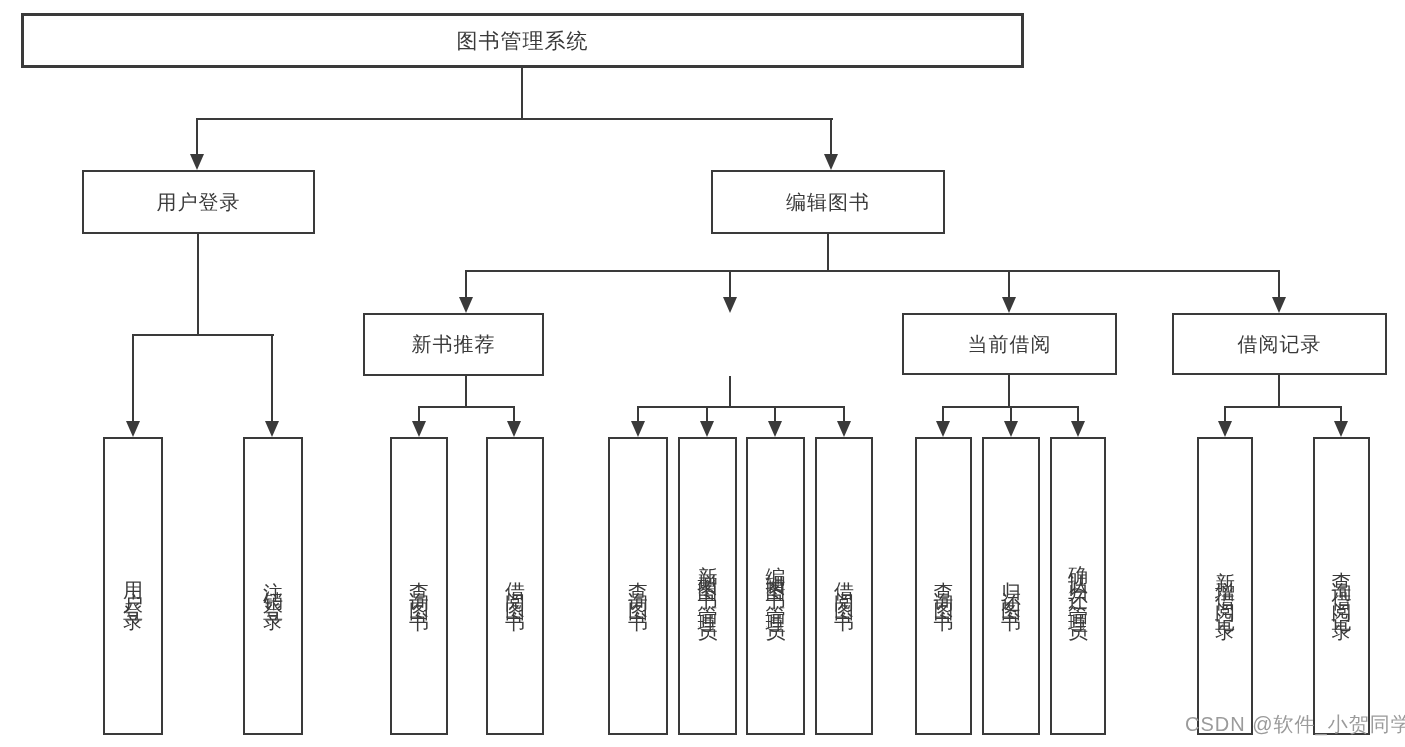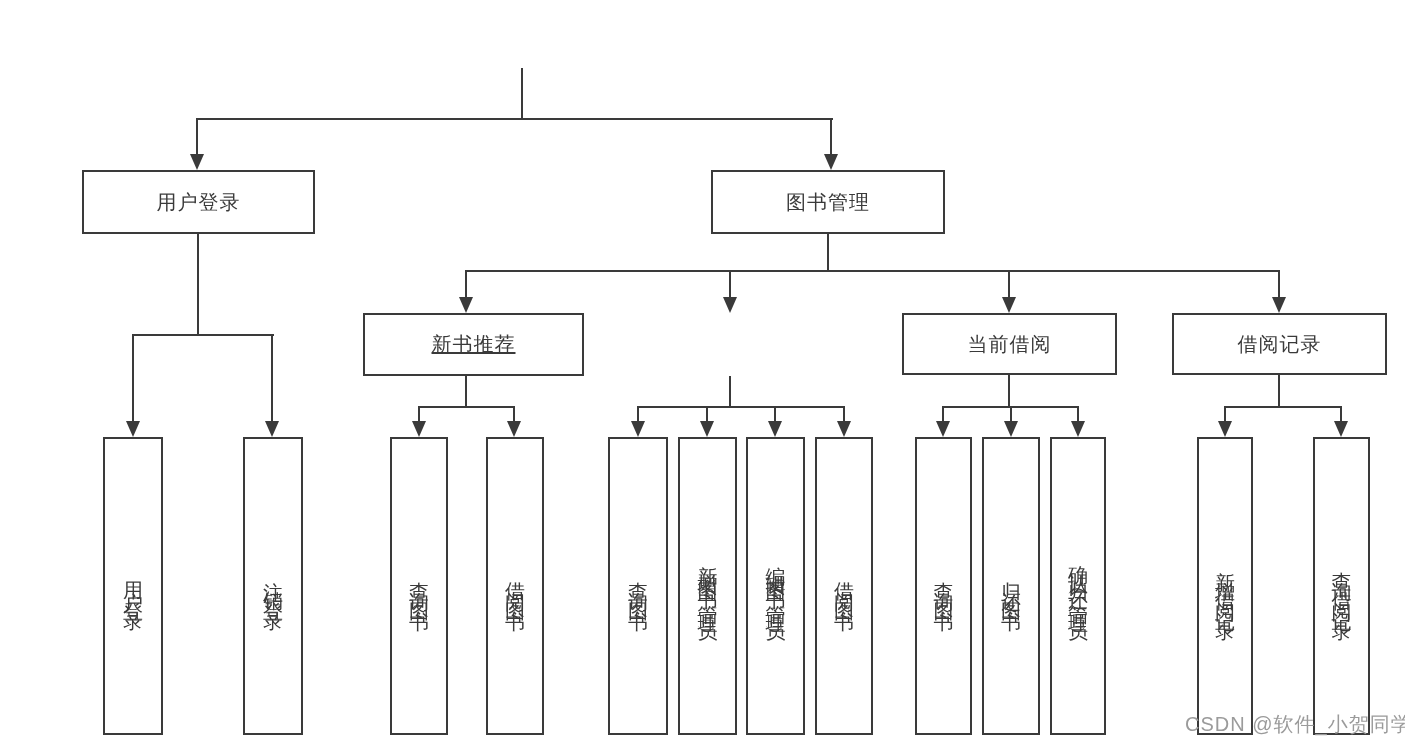--- a/index.html
+++ b/index.html
@@ -60,29 +60,32 @@
     color: #9b9b9b;
     letter-spacing: 1px;
     white-space: nowrap;
   }
 </style>
 </head>
 <body>
 
 <div class="canvas">
 
+  <div class="hbox root" style="left:21px; top:13px; width:1003px; height:55px;">
+    <span>图书管理系统</span>
+  </div>
 
   <div class="hbox" style="left:82px; top:170px; width:233px; height:64px;">
     <span>用户登录</span>
   </div>
   <div class="hbox" style="left:711px; top:170px; width:234px; height:64px;">
-    <span>图书管理</span>
+    <span>编辑图书</span>
   </div>
 
-  <div class="hbox" style="left:363px; top:313px; width:221px; height:63px;text-decoration:underline;">
+  <div class="hbox" style="left:363px; top:313px; width:181px; height:63px;">
     <span>新书推荐</span>
   </div>
   <div class="hbox" style="left:1172px; top:313px; width:215px; height:62px;">
     <span>借阅记录</span>
   </div>
   <div class="hbox" style="left:902px; top:313px; width:215px; height:62px;">
     <span>当前借阅</span>
   </div>
 
   <div class="vbox" style="left:103px; top:437px; width:60px; height:298px;">

